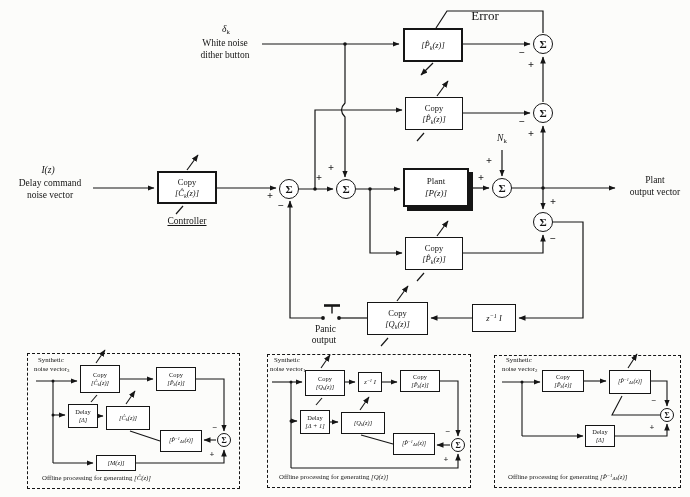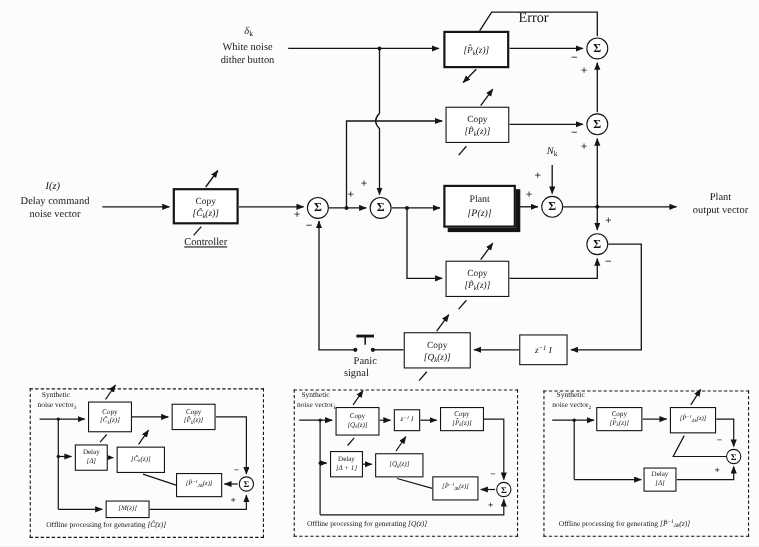--- a/index.html
+++ b/index.html
@@ -142,22 +142,22 @@
 <div class="lbl" style="left:463px;top:9px;width:44px;font-size:13px;">Error</div>
 
 <div class="lbl" style="left:488px;top:133px;width:28px;">
   <span class="it">N</span><sub>k</sub></div>
 
 <div class="lbl" style="left:620px;top:175px;width:70px;">Plant</div>
 <div class="lbl" style="left:616px;top:187px;width:78px;">output vector</div>
 
 <div class="lbl" style="left:158px;top:216px;width:58px;text-decoration:underline;">Controller</div>
 
-<div class="lbl" style="left:312px;top:324px;width:40px;">Panic</div>
-<div class="lbl" style="left:304px;top:335px;width:40px;">signal</div>
+<div class="lbl" style="left:296px;top:324px;width:40px;text-align:right;">Panic</div>
+<div class="lbl" style="left:304px;top:335px;width:40px;">output</div>
 
 <div class="box bold" style="left:403px;top:28px;width:60px;height:34px;">
   <span class="m"><span>[P̂</span><sub>k</sub><span>(z)]</span></span>
 </div>
 <div class="box" style="left:405px;top:97px;width:58px;height:33px;">
   <span>Copy</span>
   <span class="m"><span>[P̂</span><sub>k</sub><span>(z)]</span></span>
 </div>
 <div class="box bold shadow" style="left:403px;top:168px;width:66px;height:39px;font-size:9px;">
   <span>Plant</span>

